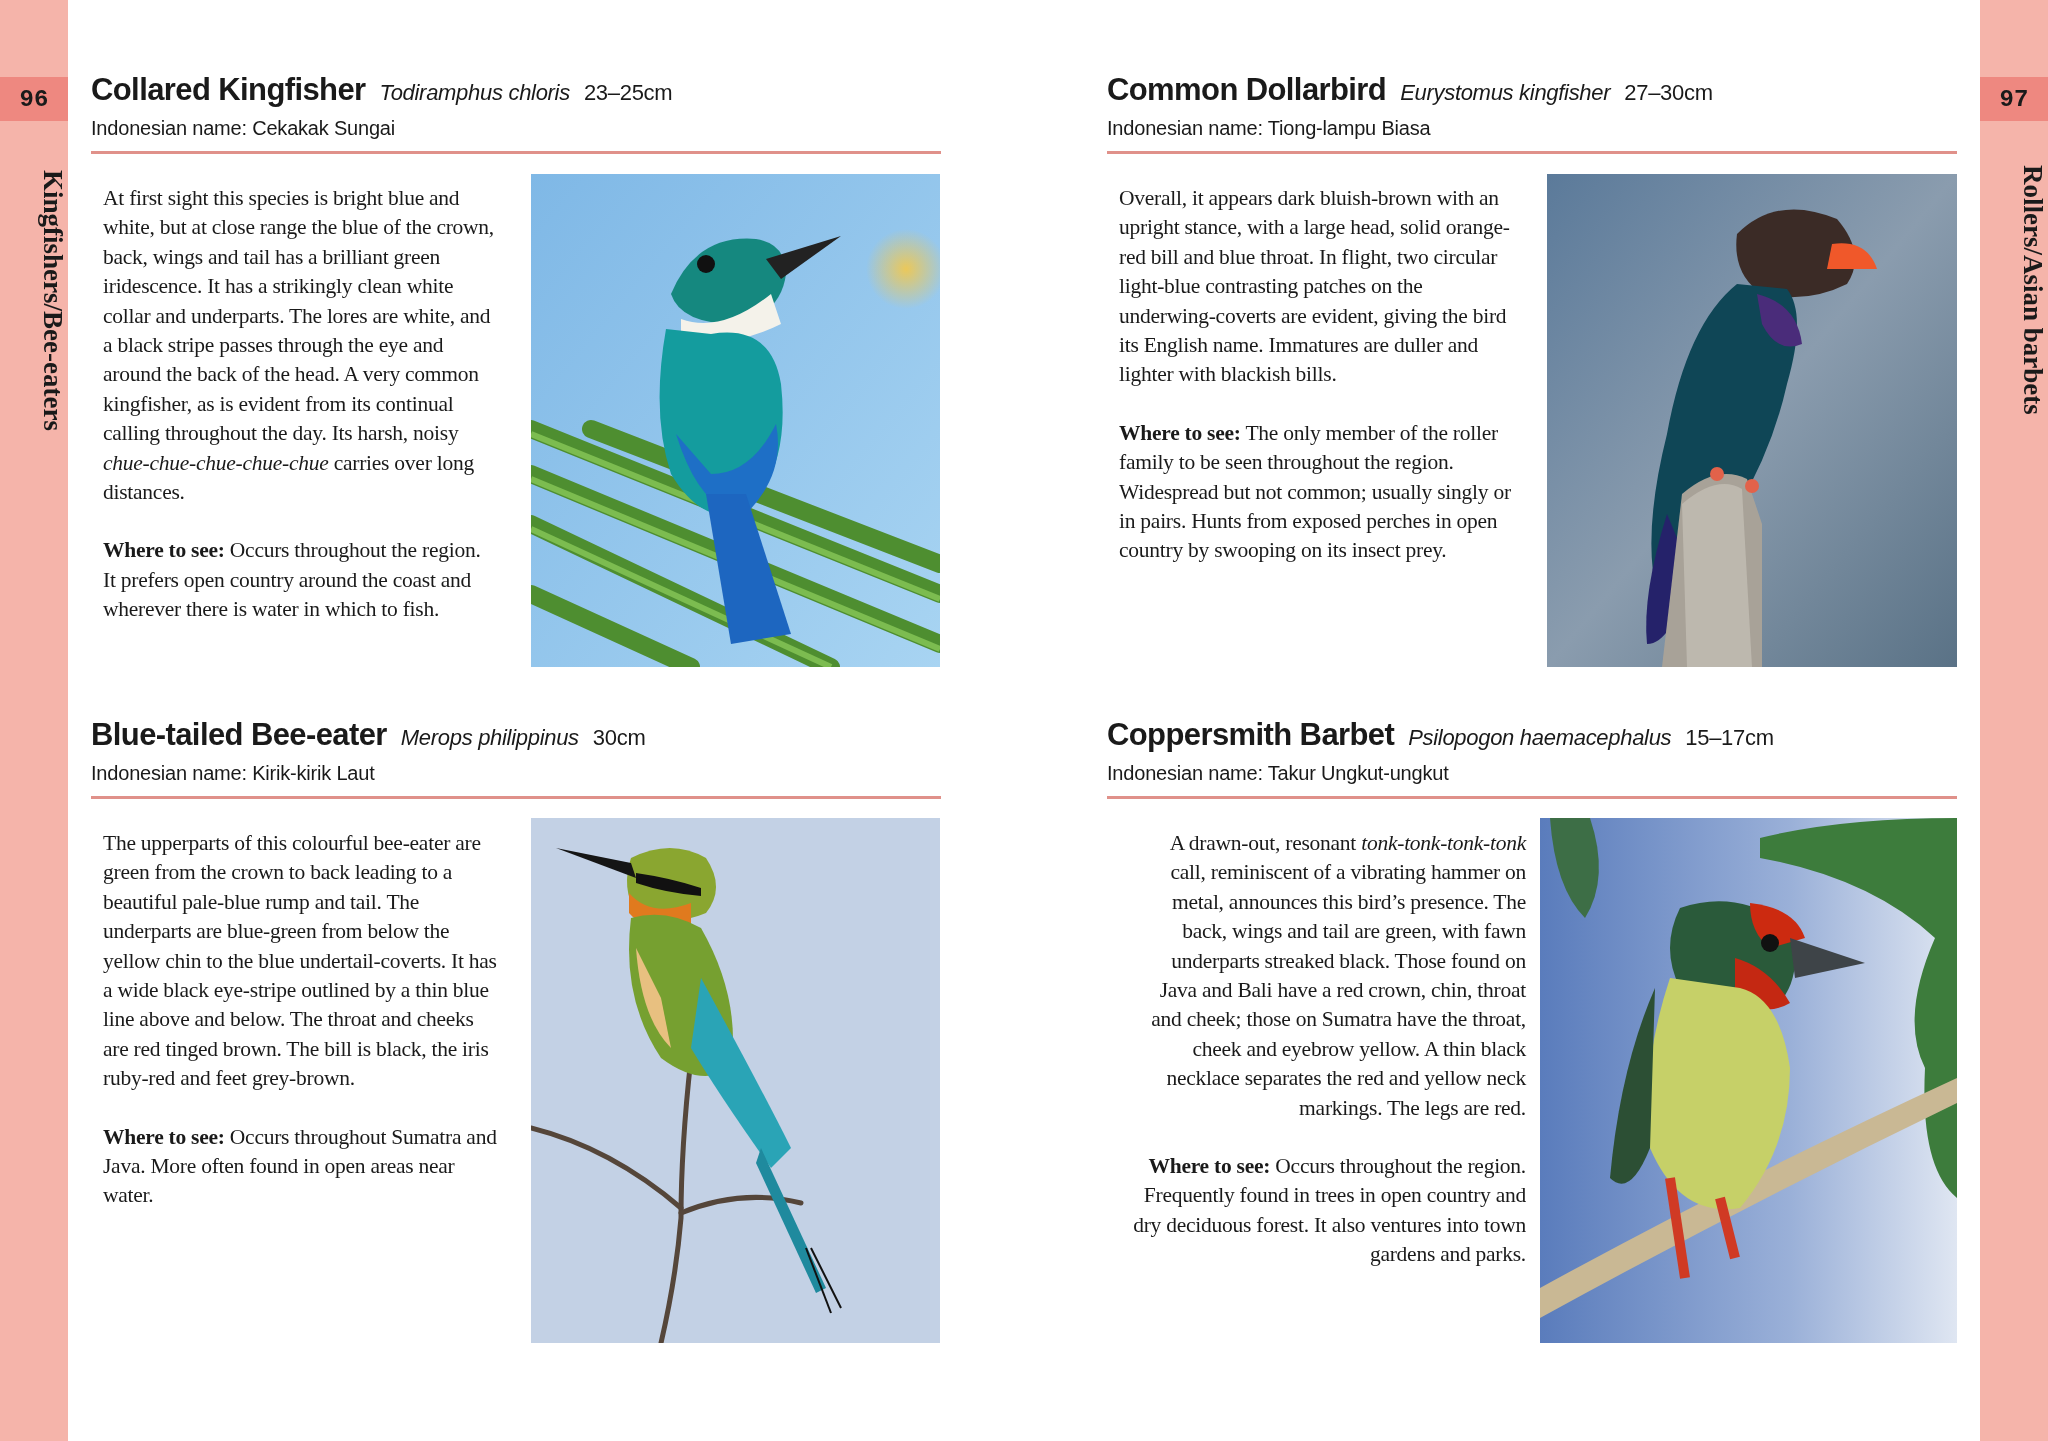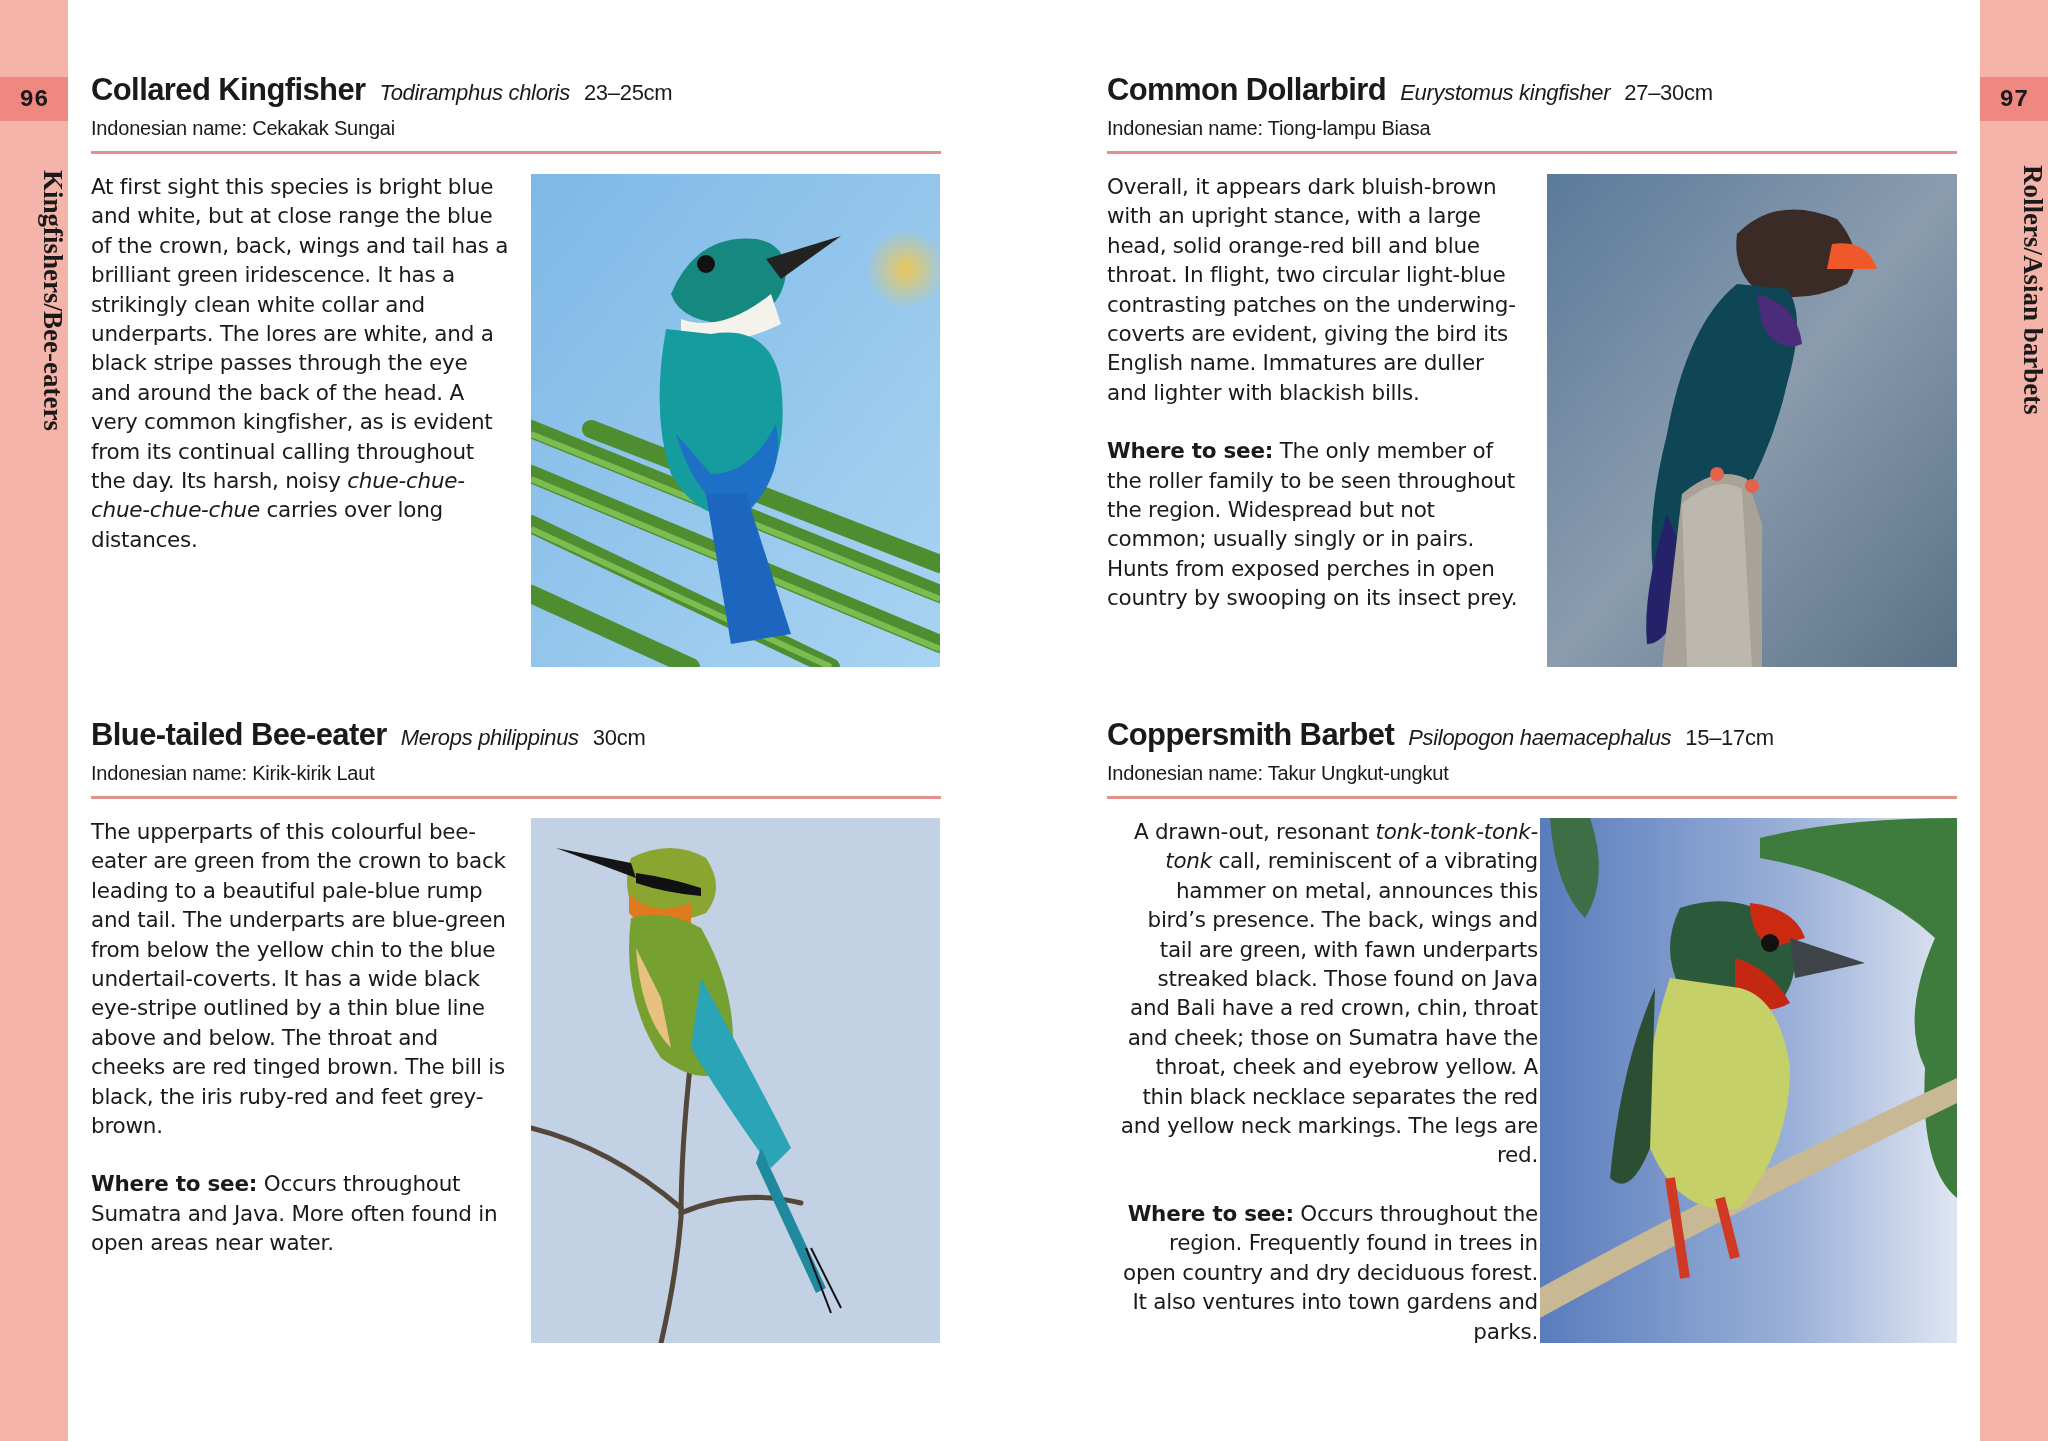--- a/index.html
+++ b/index.html
@@ -17,21 +17,21 @@
   .section span { display:block; }
   .entry { position:absolute; }
   .header { position:absolute; left:0; top:0; width:100%; }
   .title-line { white-space:nowrap; line-height:1; }
   .common { font-family:"Liberation Sans", sans-serif; font-weight:bold; font-size:31px; letter-spacing:-0.6px; }
   .latin { font-family:"Liberation Sans", sans-serif; font-style:italic; font-size:22px; margin-left:14px; letter-spacing:-0.3px; }
   .size { font-family:"Liberation Sans", sans-serif; font-size:22px; margin-left:14px; letter-spacing:-0.3px; }
   .indo { font-family:"Liberation Sans", sans-serif; font-size:20px; margin-top:12px; letter-spacing:-0.2px; }
   .rule { position:absolute; left:0; width:100%; height:3px; background:#e0918a; }
   .desc { position:absolute; font-size:21.5px; line-height:29.4px; letter-spacing:-0.25px; color:#1a1a1a; }
-  .desc p { margin:0; }
+  .desc p { margin:12px;font-family:Liberation Serif, serif; }
   .desc p + p { margin-top:29px; }
   .desc b { font-weight:bold; }
   .desc i { font-style:italic; }
   .photo { position:absolute; overflow:hidden; }
   .photo svg { display:block; width:100%; height:100%; }
 </style>
 </head>
 <body>
 
 <div class="side left">
@@ -51,20 +51,21 @@
 <div class="entry" style="left:91px; top:74px; width:850px; height:600px;">
   <div class="header">
     <div class="title-line">
       <span class="common">Collared Kingfisher</span><span class="latin">Todiramphus chloris</span><span class="size">23–25cm</span>
     </div>
     <div class="indo">Indonesian name: Cekakak Sungai</div>
   </div>
   <div class="rule" style="top:77px;"></div>
   <div class="desc" style="left:0; top:98px; width:418px;">
     <p><span>At first sight this species is bright blue and white, but at close range the blue of the crown, back, wings and tail has a brilliant green iridescence. It has a strikingly clean white collar and underparts. The lores are white, and a black stripe passes through the eye and around the back of the head. A very common kingfisher, as is evident from its continual calling throughout the day. Its harsh, noisy </span><i>chue-chue-chue-chue-chue</i><span> carries over long distances.</span></p>
+    <p><b>Where to see:</b><span> Occurs throughout the region. It prefers open country around the coast and wherever there is water in which to fish.</span></p>
   </div>
   <div class="photo" style="left:440px; top:100px; width:409px; height:493px;">
     <svg viewBox="0 0 409 493" preserveAspectRatio="none">
       <defs>
         <linearGradient id="sky1" x1="0" y1="0" x2="1" y2="1">
             <stop offset="0" stop-color="#7fb8e6"></stop>
             <stop offset="1" stop-color="#a8d4f2"></stop>
           </linearGradient>
         <radialGradient id="sun1">
             <stop offset="0" stop-color="#f4c84a" stop-opacity="0.9"></stop>

